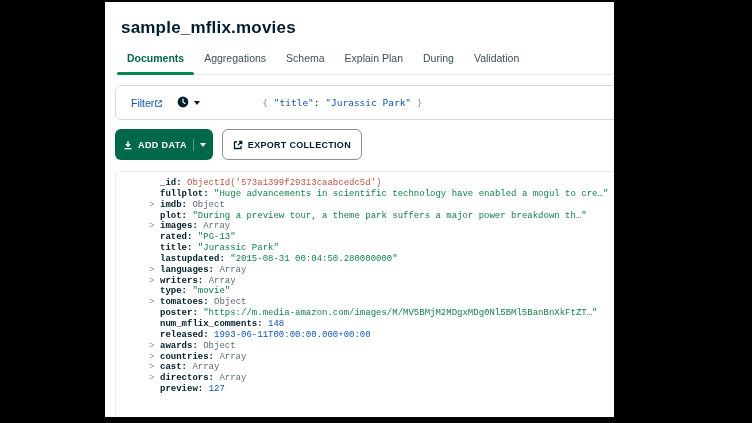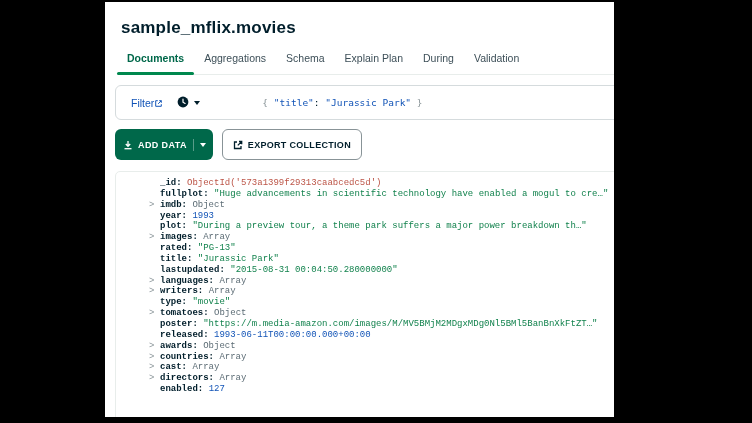--- a/index.html
+++ b/index.html
@@ -130,33 +130,33 @@
           </svg></span>
       <span class="lbl">EXPORT COLLECTION</span>
     </div>
   </div>
 
   <div class="doc-card">
     <div>
         <div class="doc-row"><span class="dkey">_id</span><span class="dcolon">: </span><span class="v-objectid">ObjectId('573a1399f29313caabcedc5d')</span></div>
         <div class="doc-row"><span class="dkey">fullplot</span><span class="dcolon">: </span><span class="v-string">"Huge advancements in scientific technology have enabled a mogul to cre…"</span></div>
         <div class="doc-row"><span class="doc-caret">&gt;</span><span class="dkey">imdb</span><span class="dcolon">: </span><span class="v-shell">Object</span></div>
-        <div class="doc-row"><span class="dkey">year</span><span class="dcolon">: </span><span class="v-number">1993</span></div>
         <div class="doc-row"><span class="dkey">plot</span><span class="dcolon">: </span><span class="v-string">"During a preview tour, a theme park suffers a major power breakdown th…"</span></div>
         <div class="doc-row"><span class="doc-caret">&gt;</span><span class="dkey">images</span><span class="dcolon">: </span><span class="v-shell">Array</span></div>
         <div class="doc-row"><span class="dkey">rated</span><span class="dcolon">: </span><span class="v-string">"PG-13"</span></div>
         <div class="doc-row"><span class="dkey">title</span><span class="dcolon">: </span><span class="v-string">"Jurassic Park"</span></div>
         <div class="doc-row"><span class="dkey">lastupdated</span><span class="dcolon">: </span><span class="v-string">"2015-08-31 00:04:50.280000000"</span></div>
         <div class="doc-row"><span class="doc-caret">&gt;</span><span class="dkey">languages</span><span class="dcolon">: </span><span class="v-shell">Array</span></div>
         <div class="doc-row"><span class="doc-caret">&gt;</span><span class="dkey">writers</span><span class="dcolon">: </span><span class="v-shell">Array</span></div>
         <div class="doc-row"><span class="dkey">type</span><span class="dcolon">: </span><span class="v-string">"movie"</span></div>
         <div class="doc-row"><span class="doc-caret">&gt;</span><span class="dkey">tomatoes</span><span class="dcolon">: </span><span class="v-shell">Object</span></div>
         <div class="doc-row"><span class="dkey">poster</span><span class="dcolon">: </span><span class="v-string">"https://m.media-amazon.com/images/M/MV5BMjM2MDgxMDg0Nl5BMl5BanBnXkFtZT…"</span></div>
+        <div class="doc-row"><span class="dkey">num_mflix_comments</span><span class="dcolon">: </span><span class="v-number">148</span></div>
         <div class="doc-row"><span class="dkey">released</span><span class="dcolon">: </span><span class="v-date">1993-06-11T00:00:00.000+00:00</span></div>
         <div class="doc-row"><span class="doc-caret">&gt;</span><span class="dkey">awards</span><span class="dcolon">: </span><span class="v-shell">Object</span></div>
         <div class="doc-row"><span class="doc-caret">&gt;</span><span class="dkey">countries</span><span class="dcolon">: </span><span class="v-shell">Array</span></div>
         <div class="doc-row"><span class="doc-caret">&gt;</span><span class="dkey">cast</span><span class="dcolon">: </span><span class="v-shell">Array</span></div>
         <div class="doc-row"><span class="doc-caret">&gt;</span><span class="dkey">directors</span><span class="dcolon">: </span><span class="v-shell">Array</span></div>
-        <div class="doc-row"><span class="dkey">enabled</span><span class="dcolon">: </span><span class="v-number">127</span></div>
+        <div class="doc-row"><span class="dkey">preview</span><span class="dcolon">: </span><span class="v-number">127</span></div>
       </div>
   </div>
 
 </div>
 
 </body></html>

